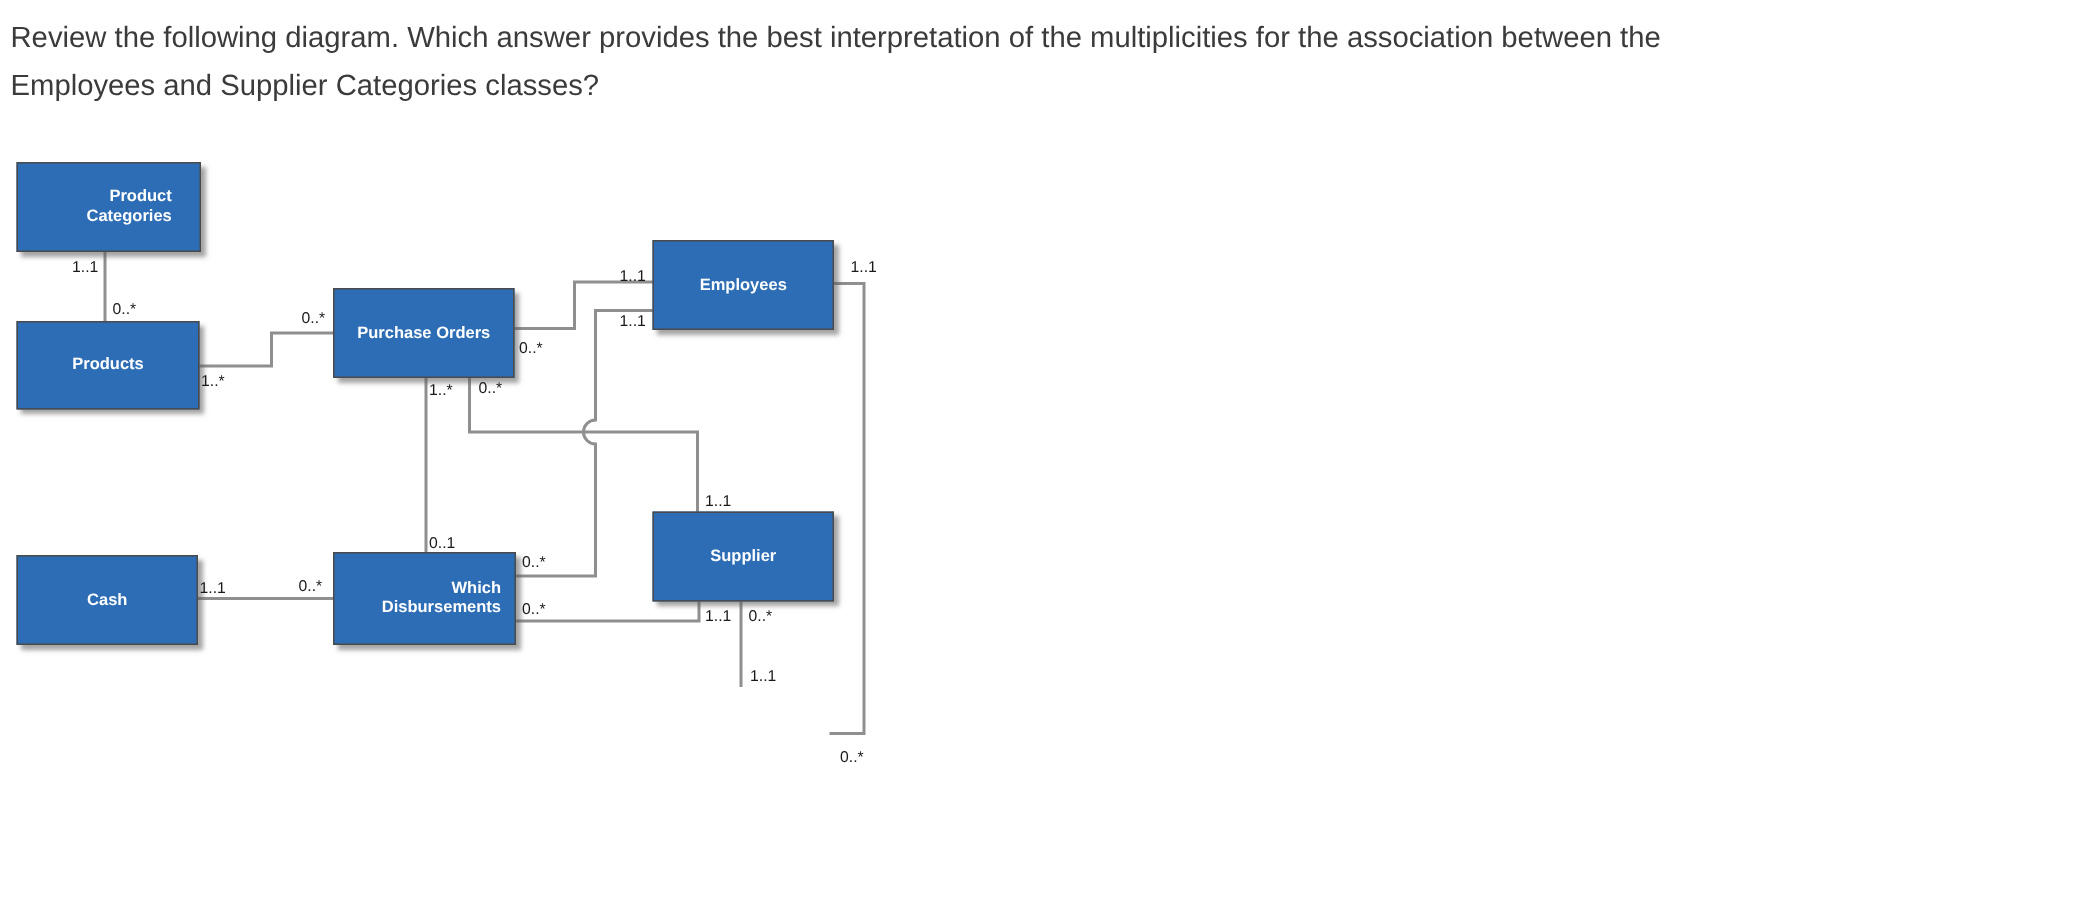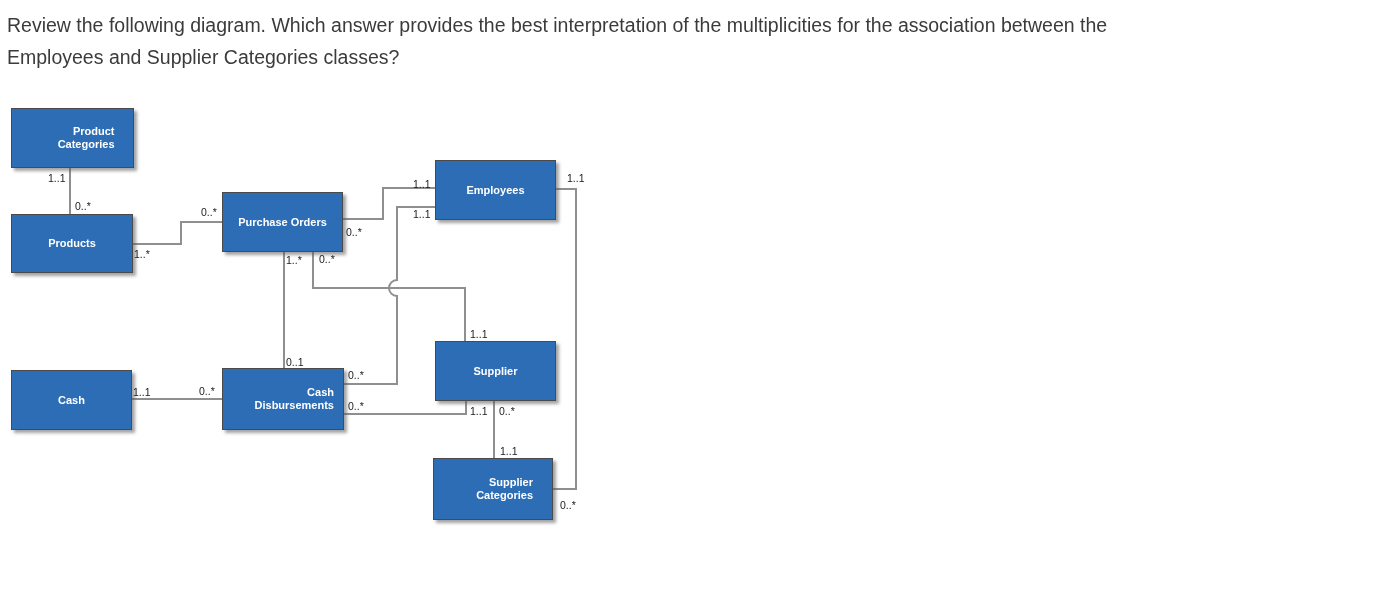--- a/index.html
+++ b/index.html
@@ -58,27 +58,24 @@
   <div class="uml-class" style="left:222px;top:192px;width:121px;height:60px">
     <span class="lbl" style="white-space:nowrap">Purchase Orders</span>
   </div>
   <div class="uml-class" style="left:435px;top:160px;width:121px;height:60px">
     <span class="lbl">Employees</span>
   </div>
   <div class="uml-class" style="left:11px;top:370px;width:121px;height:60px">
     <span class="lbl">Cash</span>
   </div>
   <div class="uml-class" style="left:222px;top:368px;width:122px;height:62px">
-    <span class="lbl" style="width:102px">Cash Disbursements</span>
+    <span class="lbl" style="width:102px">Which Disbursements</span>
   </div>
   <div class="uml-class" style="left:435px;top:341px;width:121px;height:60px">
     <span class="lbl">Supplier</span>
-  </div>
-  <div class="uml-class" style="left:433px;top:458px;width:120px;height:62px">
-    <span class="lbl" style="width:80px">Supplier Categories</span>
   </div>
 
   <span class="mult" style="left:48px;top:173px">1..1</span>
   <span class="mult" style="left:75px;top:201px">0..*</span>
 
   <span class="mult" style="left:134px;top:249px">1..*</span>
   <span class="mult" style="left:201px;top:207px">0..*</span>
 
   <span class="mult" style="left:346px;top:227px">0..*</span>
   <span class="mult" style="left:413px;top:179px">1..1</span>

